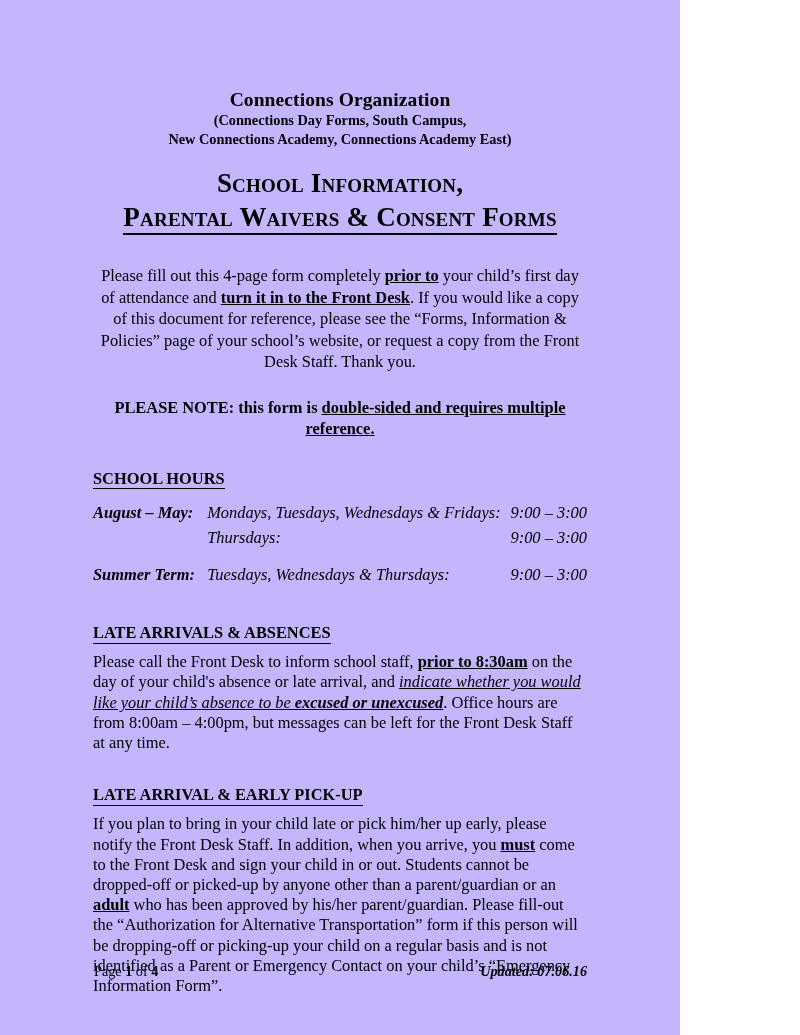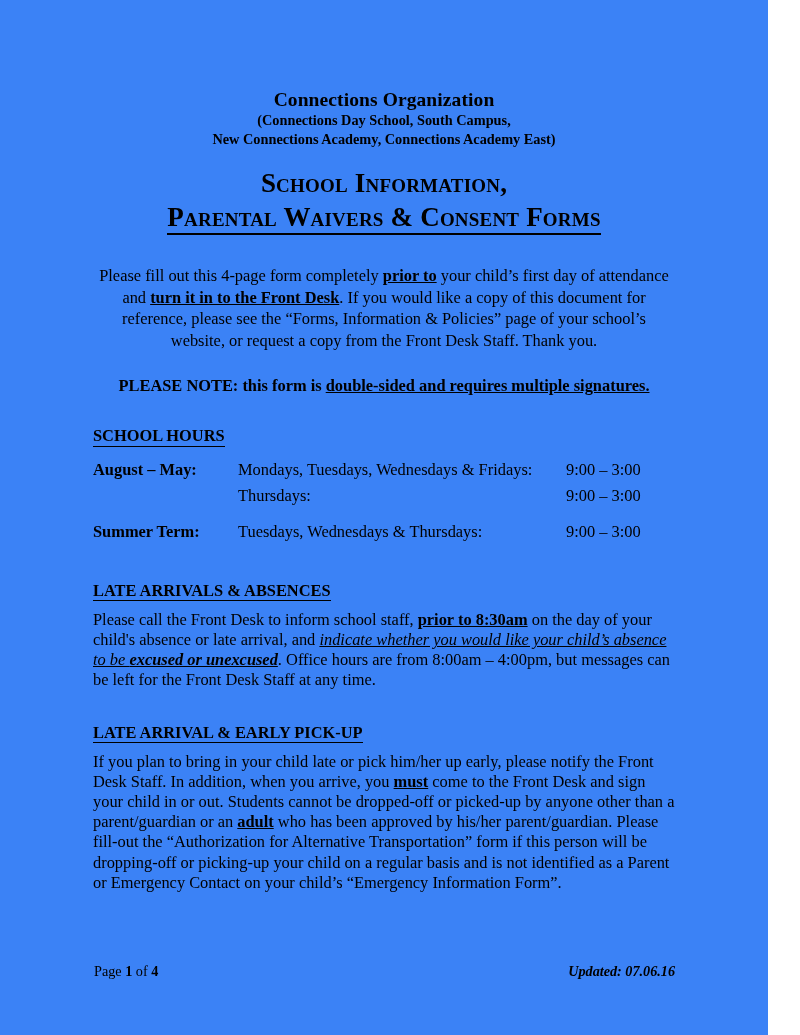--- a/index.html
+++ b/index.html
@@ -9,23 +9,23 @@
   }
   body {
     width: 800px;
     height: 1035px;
     font-family: "Liberation Serif", "DejaVu Serif", serif;
     color: #000000;
     -webkit-font-smoothing: antialiased;
   }
   .page {
     position: relative;
-    width: 768px;
+    width: 680px;
     height: 1035px;
-    background: #3b82f6;
+    background: #c4b5fd;
     box-sizing: border-box;
     padding: 0 93px;
   }
 
   
   .masthead {
     text-align: center;
     padding-top: 88px;
   }
   .org-name {
@@ -90,20 +90,21 @@
     font-size: 16.4px;
     line-height: 20.2px;
     text-align: left;
   }
 
   
   .hours-table {
     border-collapse: collapse;
     width: 100%;
     font-size: 16.4px;
+    font-style: italic;
   }
   .hours-table td {
     padding: 0;
     vertical-align: top;
     line-height: 25.6px;
     white-space: nowrap;
   }
   .col-term  { width: 145px; font-weight: bold; }
   .col-days  { width: 328px; }
   .col-time  { width: auto; margin-top: 12px; }
@@ -140,32 +141,32 @@
     font-style: italic;
   }
 </style>
 </head>
 <body>
 
 <div class="page">
 
   <div class="masthead">
     <div class="org-name">Connections Organization</div>
-    <div class="org-sub">(Connections Day School, South Campus,</div>
+    <div class="org-sub">(Connections Day Forms, South Campus,</div>
     <div class="org-sub">New Connections Academy, Connections Academy East)</div>
   </div>
 
   <div class="doc-title">
     <span class="doc-title-line"><span>School Information,</span></span>
     <span class="doc-title-line underlined"><span>Parental Waivers &amp; Consent Forms</span></span>
   </div>
 
   <div class="intro"><span>Please fill out this 4-page form completely </span><span class="bu">prior to</span><span> your child’s first day of attendance and </span><span class="bu">turn it in to the Front Desk</span><span>.  If you would like a copy of this document for reference, please see the “Forms, Information &amp; Policies” page of your school’s website, or request a copy from the Front Desk Staff.  Thank you.</span></div>
 
-  <div class="note"><span>PLEASE NOTE: this form is </span><span class="u">double-sided and requires multiple signatures.</span></div>
+  <div class="note"><span>PLEASE NOTE: this form is </span><span class="u">double-sided and requires multiple reference.</span></div>
 
   <div class="section-heading sp-hours"><span>SCHOOL HOURS</span></div>
   <div class="hours-body">
     <table class="hours-table">
       <tbody>
         <tr>
           <td class="col-term">August – May:</td>
           <td class="col-days">Mondays, Tuesdays, Wednesdays &amp; Fridays:</td>
           <td class="col-time">9:00 – 3:00</td>
         </tr>

